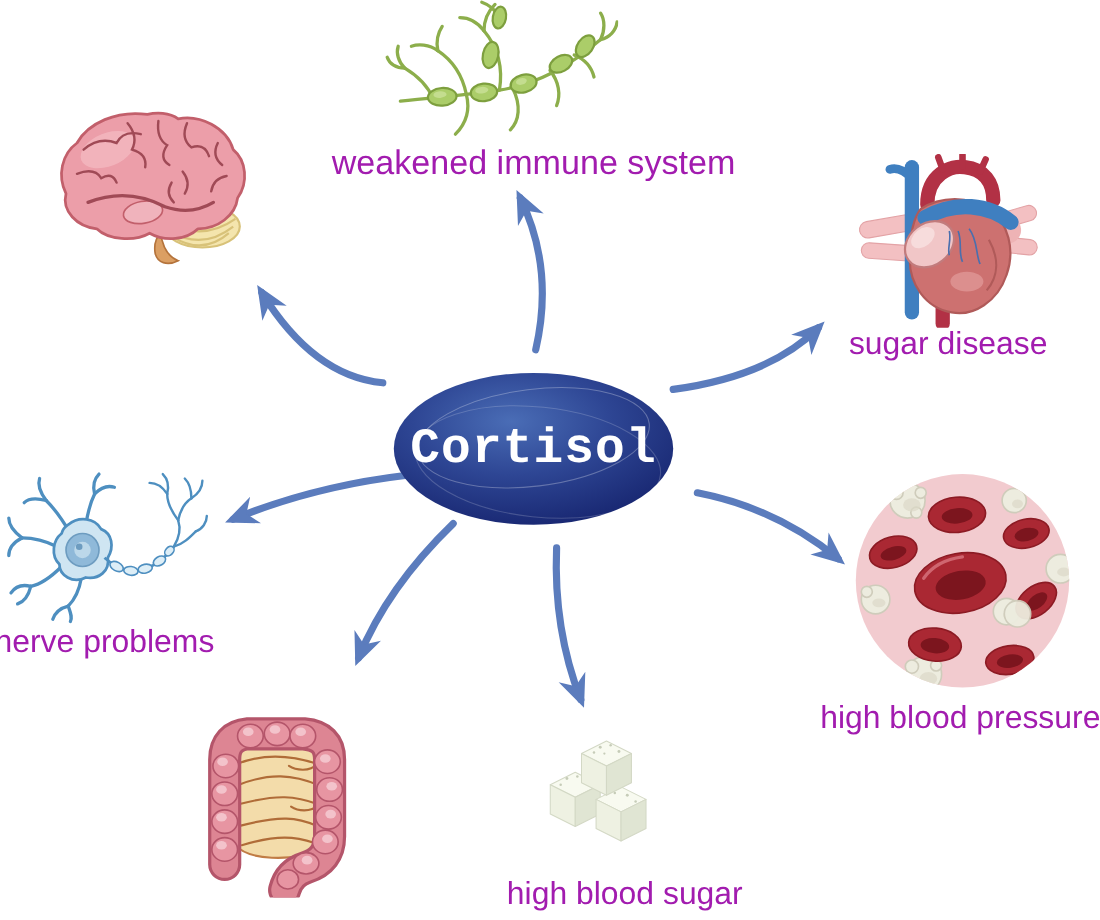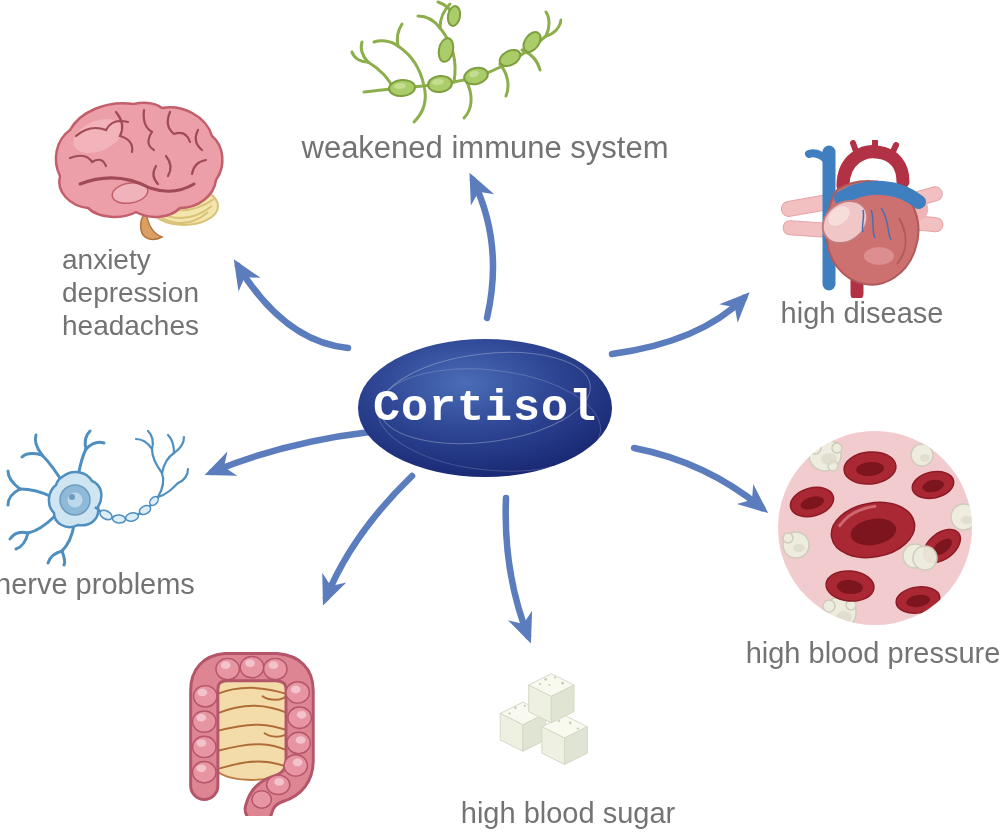--- a/index.html
+++ b/index.html
@@ -2,21 +2,21 @@
 <html><head>
 <meta charset="utf-8">
 <style>
   html,body { margin:0; padding:0; background:#ffffff; }
   .canvas {
     position:relative; width:1000px; height:836px; overflow:hidden;
     background:#ffffff; font-family:"Liberation Sans", sans-serif;
   }
   .abs { position:absolute; }
   .label {
-    position:absolute; color:#737373; font-size:29px; line-height:1.12;
+    position:absolute; color:#a21caf; font-size:29px; line-height:1.12;
     white-space:nowrap;
   }
   .label.centered { text-align:center; }
   .mental-label { font-size:28px; line-height:33px; }
   .immune-label { font-size:31px; }
   .center-ellipse { left:357px; top:338px; width:256px; height:140px; }
   .center-text {
     position:absolute; left:357px; top:338px; width:256px; height:140px;
     display:flex; align-items:center; justify-content:center;
     color:#ffffff; font-size:45px; font-weight:bold; letter-spacing:1px;font-family:Liberation Mono, monospace;
@@ -115,25 +115,20 @@
         <path d="M98,14 Q96,30 106,36 Q98,48 108,54"></path>
         <path d="M124,16 Q118,30 128,38 Q140,34 144,46"></path>
         <path d="M152,34 Q146,46 156,54"></path>
         <path d="M160,64 Q148,66 146,78"></path>
         <path d="M120,60 Q128,70 122,80"></path>
         <path d="M110,70 Q104,80 112,88"></path>
         <path d="M34,88 Q70,74 104,92 Q128,100 148,88" stroke-width="3"></path>
       </g>
     </svg>
   </div>
-  <div class="label mental-label" style="left:62px;top:243px">
-    <div>anxiety</div>
-    <div>depression</div>
-    <div>headaches</div>
-  </div>
 
   <div class="abs" style="left:779px;top:140px">
     <svg width="168" height="158" viewBox="0 0 168 158">
       <g fill="#f3c0c2" stroke="#e3a3a6" stroke-width="1">
         <rect x="2" y="58" width="54" height="15" rx="7.5" transform="rotate(-10 29 65)"></rect>
         <rect x="4" y="82" width="50" height="14" rx="7" transform="rotate(4 29 89)"></rect>
         <rect x="112" y="52" width="52" height="14" rx="7" transform="rotate(-16 138 59)"></rect>
         <rect x="116" y="76" width="48" height="14" rx="7" transform="rotate(6 140 83)"></rect>
       </g>
       <path d="M50,12 L50,144" stroke="#3f7fc0" stroke-width="13" stroke-linecap="round" fill="none"></path>
@@ -153,21 +148,21 @@
       <ellipse cx="60" cy="76" rx="12" ry="8" fill="#f7dcdc" transform="rotate(-38 60 76)"></ellipse>
       <ellipse cx="100" cy="116" rx="15" ry="9" fill="#dc8f8e"></ellipse>
       <g fill="none" stroke="#4a6fae" stroke-width="1.5">
         <path d="M92,70 C96,80 92,90 96,98"></path>
         <path d="M102,68 C110,78 108,92 112,100"></path>
         <path d="M84,70 C86,78 82,86 84,92"></path>
       </g>
       <path d="M120,78 C130,96 128,112 118,124" stroke="#b05a59" stroke-width="2" fill="none"></path>
     </svg>
   </div>
-  <div class="label centered" style="left:737px;top:297px;width:250px">high disease</div>
+  <div class="label centered" style="left:737px;top:297px;width:250px">sugar disease</div>
 
   <div class="abs" style="left:775px;top:428px">
     <svg width="200" height="202" viewBox="0 0 200 202">
       <defs>
           <clipPath id="bcl">
             <circle cx="100" cy="100" r="97"></circle>
           </clipPath>
         </defs>
       <circle cx="100" cy="100" r="97" fill="#f2cbcf"></circle>
       <g clip-path="url(#bcl)">

